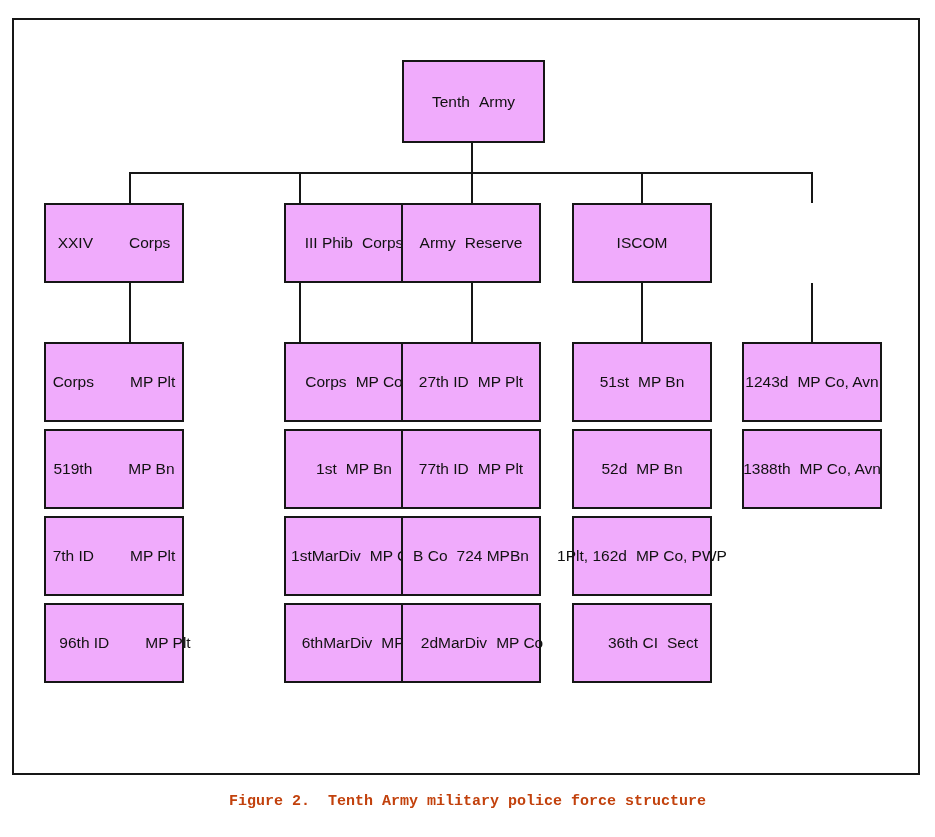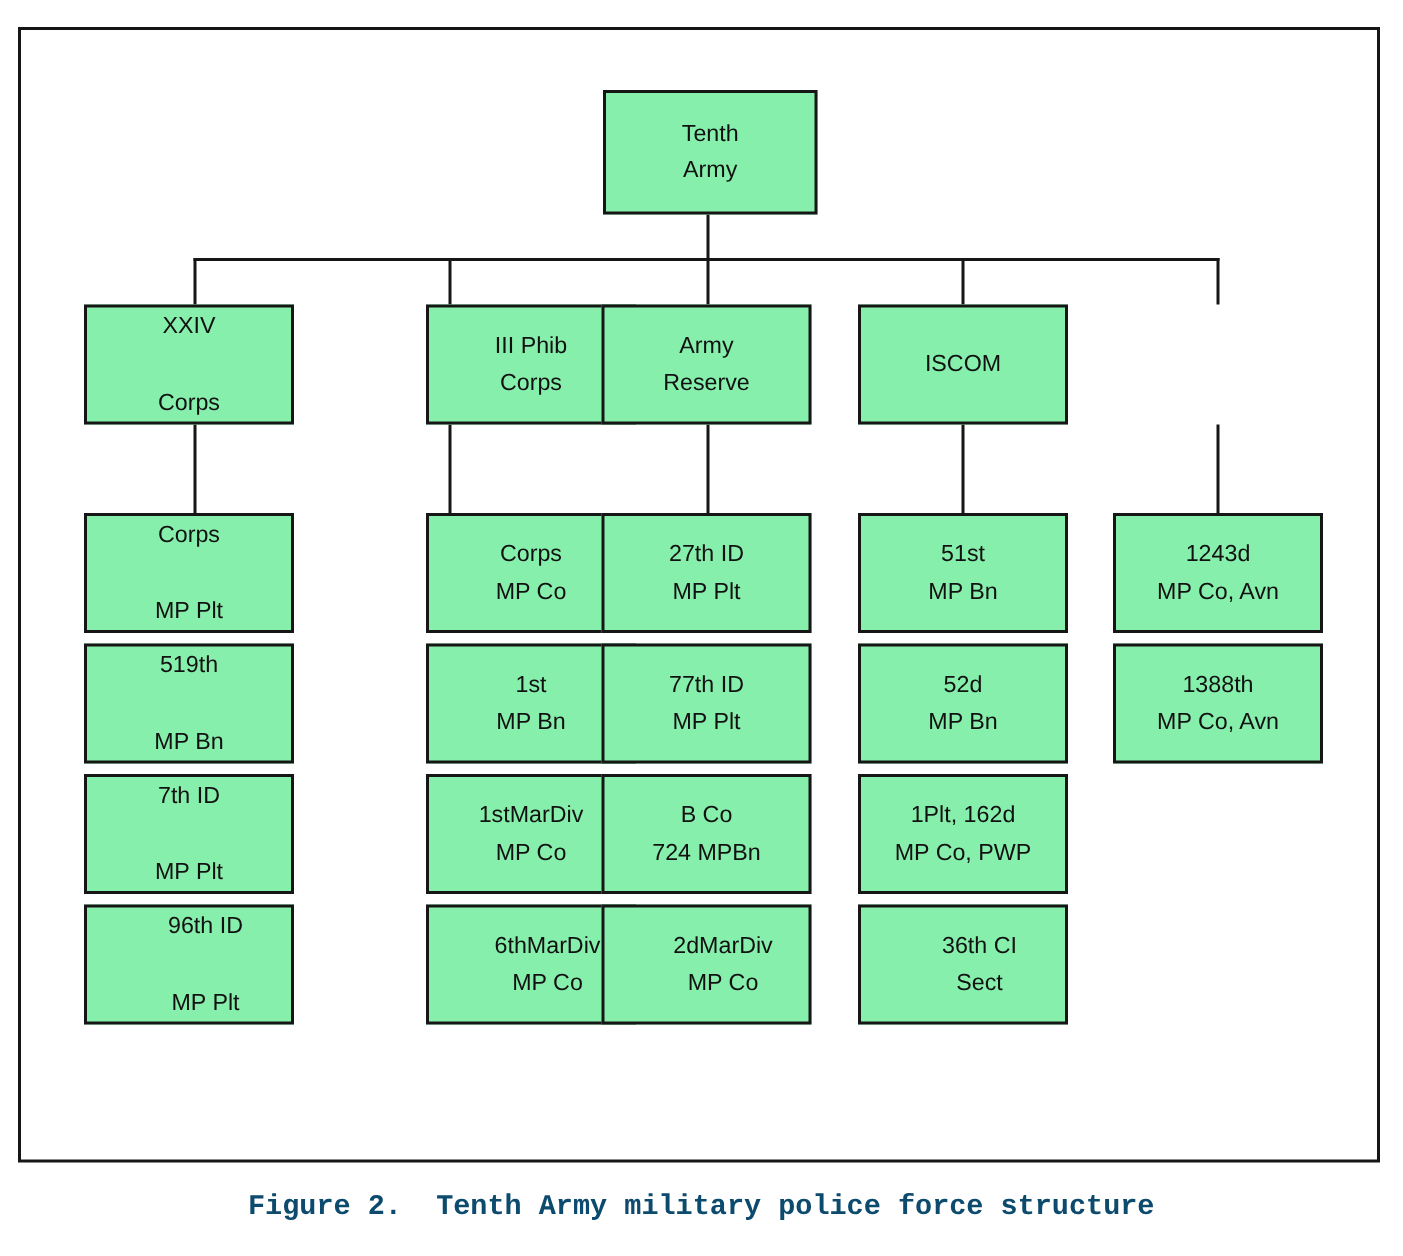--- a/index.html
+++ b/index.html
@@ -23,36 +23,36 @@
     width: 904px;
     height: 753px;
     border: 2px solid #161616;
     background: #ffffff;
   }
   .box {
     position: absolute;
     width: 140px;
     height: 80px;
     border: 2px solid #161616;
-    background: #86efac;
+    background: #f0abfc;
     display: flex;
-    flex-direction: column;
+    flex-direction: row;
     justify-content: center;
     align-items: center;
     gap: 9px;
     font-size: 15.5px;
     line-height: 1;
     text-align: center;
     box-sizing: border-box;
   }
   .box span { display: block; white-space: nowrap; }
   
   .root { left: 402px; top: 60px; width: 143px; height: 83px; }
   
-  .cx1 { left: 56px; gap: 36px; }
+  .cx1 { left: 44px; gap: 36px; }
   .cx2 { left: 236px; margin-left: 48px; }
   .cx3 { left: 401px; }
   .cx4 { left: 572px; }
   .cx5 { left: 742px; }
   
   .ry0 { top: 203px; }
   .ry1 { top: 342px; }
   .ry2 { top: 429px; }
   .ry3 { top: 516px; }
   .ry4 { top: 603px; padding-left: 22px; }
@@ -60,24 +60,24 @@
     position: absolute;
     background: #161616;
   }
   #caption {
     position: absolute;
     left: 0;
     top: 793px;
     width: 935px;
     text-align: center;
     font-family: "Liberation Mono", monospace;
-    font-size: 19px;
+    font-size: 15px;
     font-weight: bold;
     white-space: pre;
-    color: #0c4a6e;
+    color: #c2410c;
   }
 </style>
 </head>
 <body>
 
 <div id="page">
   <div id="frame"></div>
 
   <div class="line" style="left:471px; top:143px; width:2px; height:60px;"></div>
   <div class="line" style="left:129px; top:172px; width:684px; height:2px;"></div>

